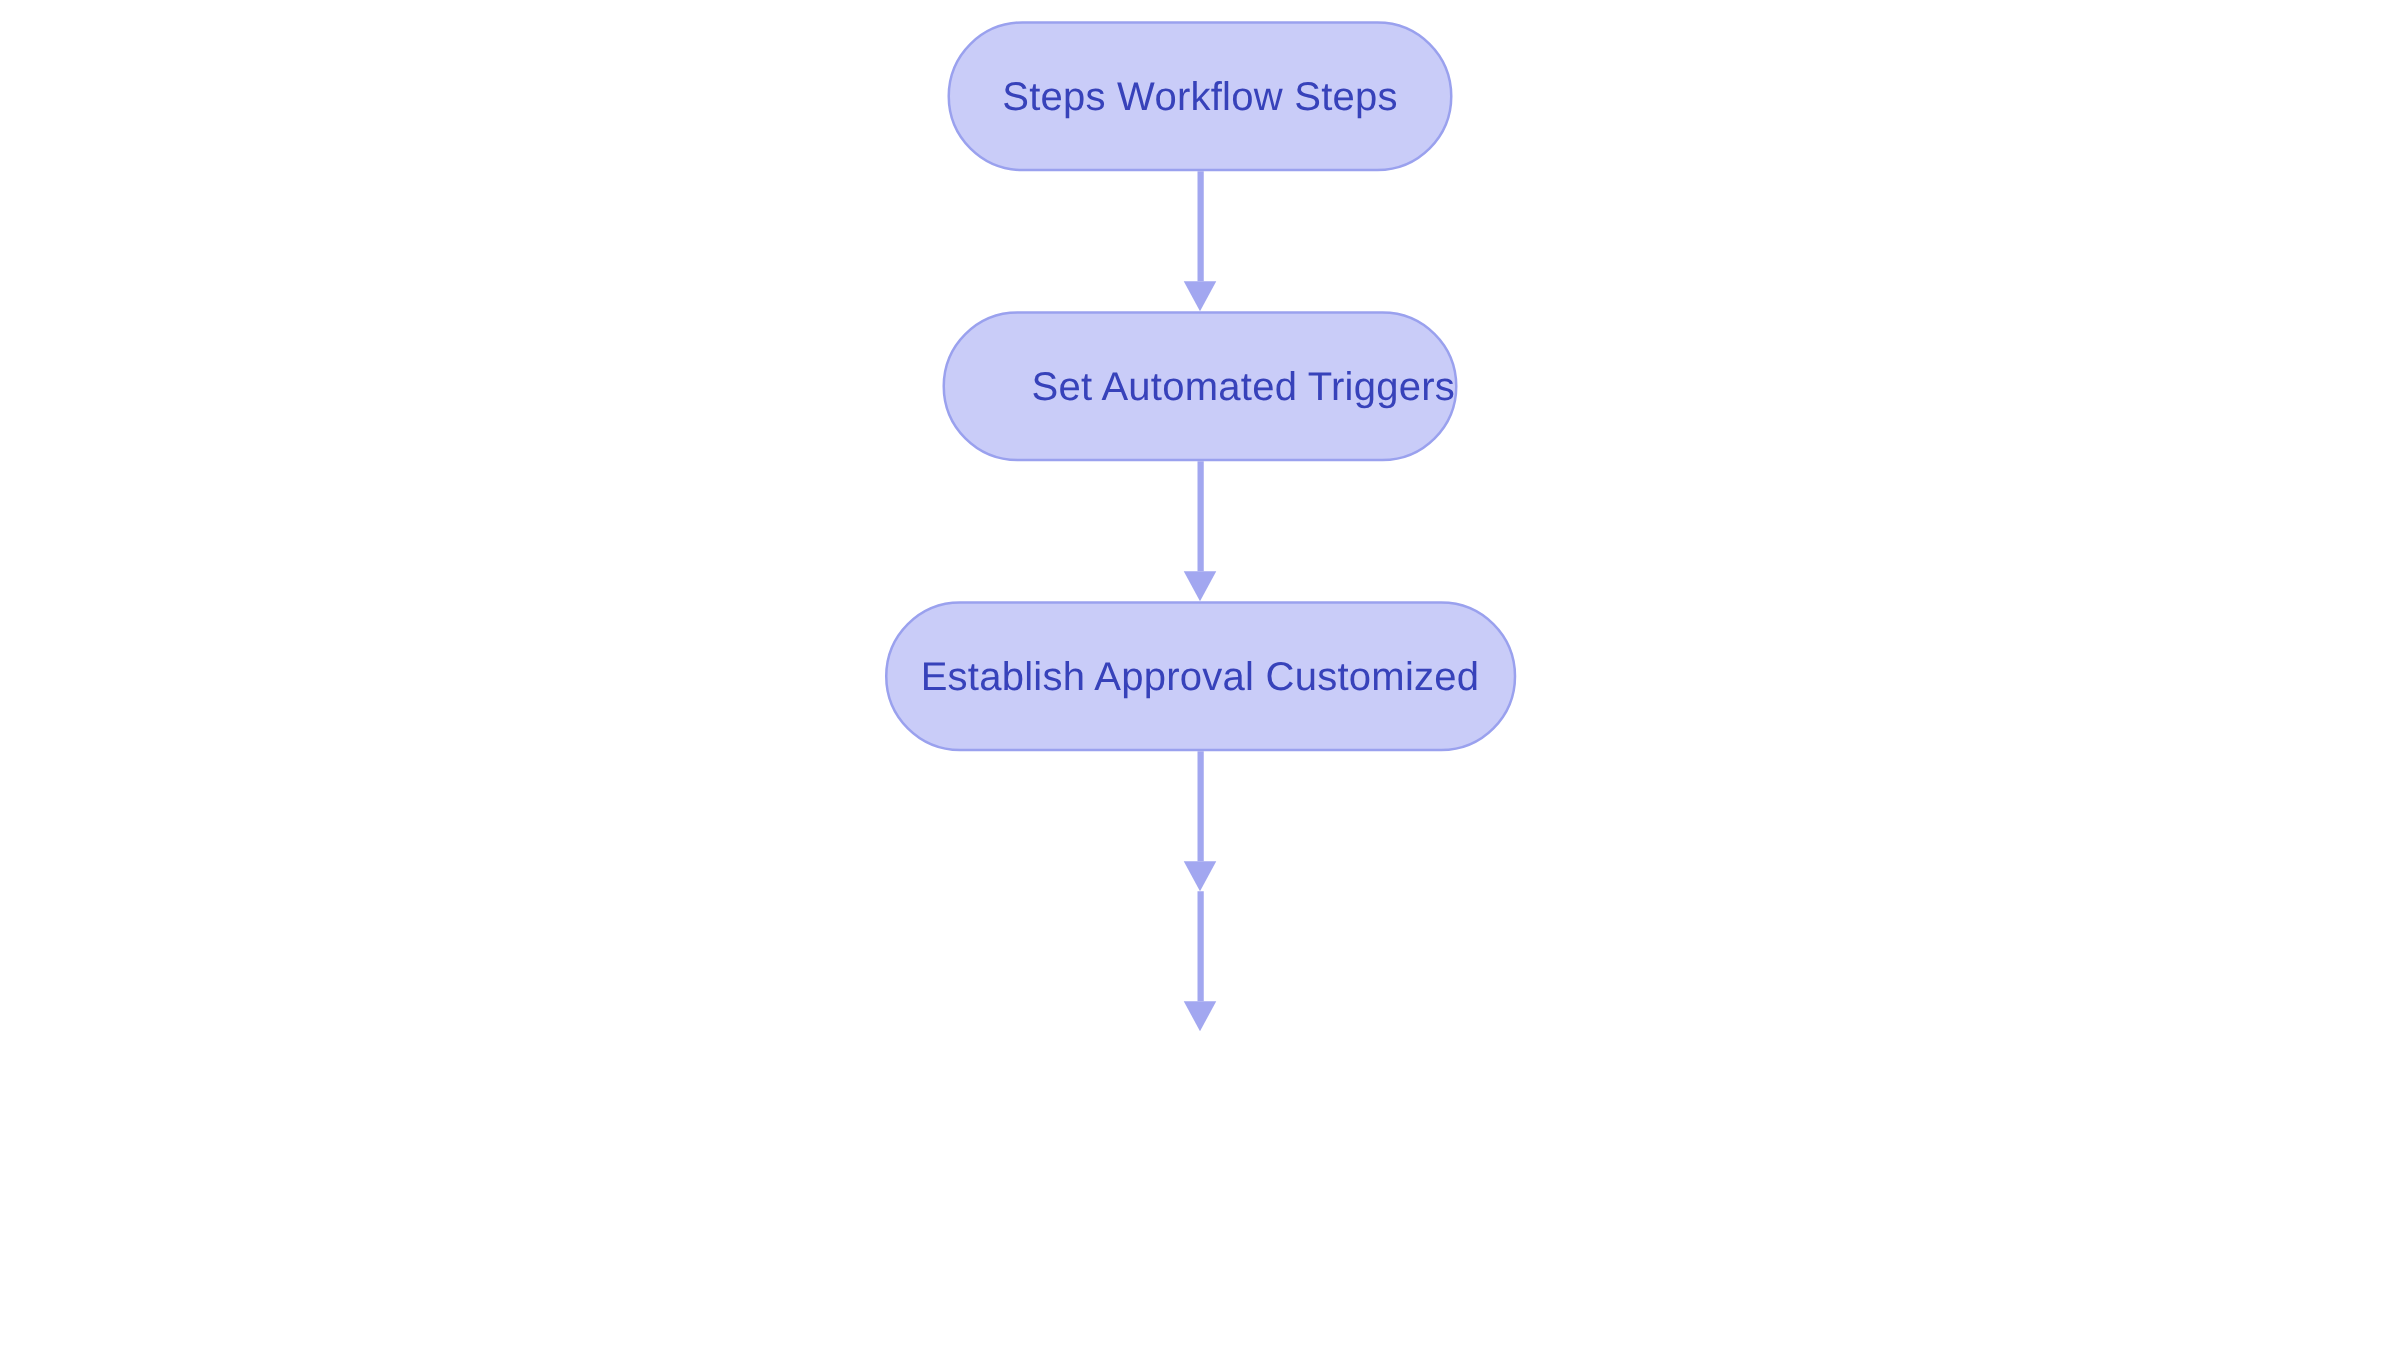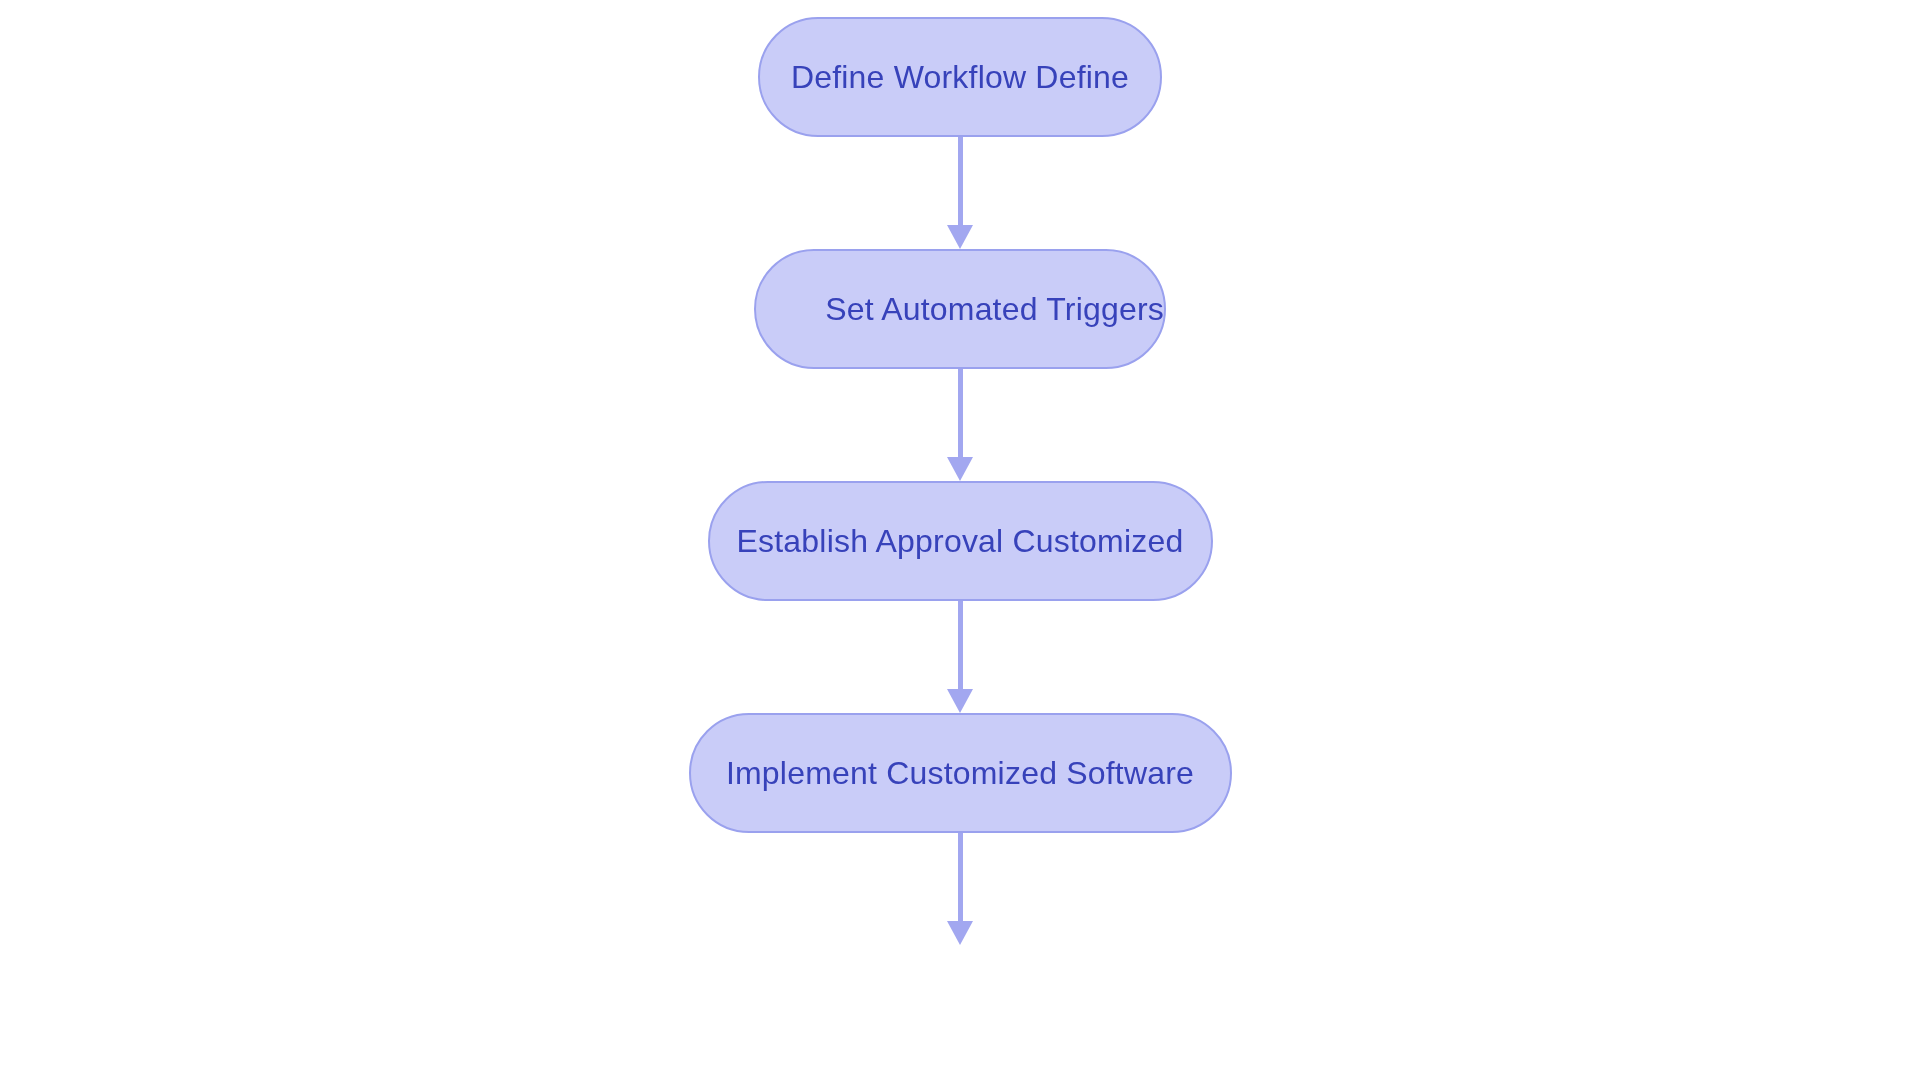--- a/index.html
+++ b/index.html
@@ -68,21 +68,21 @@
     border-right: 13px solid transparent;
     border-top: 24px solid var(--arrow-color);
   }
 </style>
 </head>
 <body>
 
 <div class="canvas">
 
   <div class="flow-node w1">
-    <span class="node-label">Define Workflow Define</span>
+    <span class="node-label">Steps Workflow Steps</span>
   </div>
 
   <div class="edge">
     <div class="arrow-line"></div>
     <div class="arrow-head"></div>
   </div>
 
   <div class="flow-node w2">
     <span class="node-label">Set Automated Triggers</span>
   </div>
@@ -94,23 +94,20 @@
 
   <div class="flow-node w3">
     <span class="node-label">Establish Approval Customized</span>
   </div>
 
   <div class="edge">
     <div class="arrow-line"></div>
     <div class="arrow-head"></div>
   </div>
 
-  <div class="flow-node w4">
-    <span class="node-label">Implement Customized Software</span>
-  </div>
 
   <div class="edge">
     <div class="arrow-line"></div>
     <div class="arrow-head"></div>
   </div>
 
 
 </div>
 
 </body></html>

